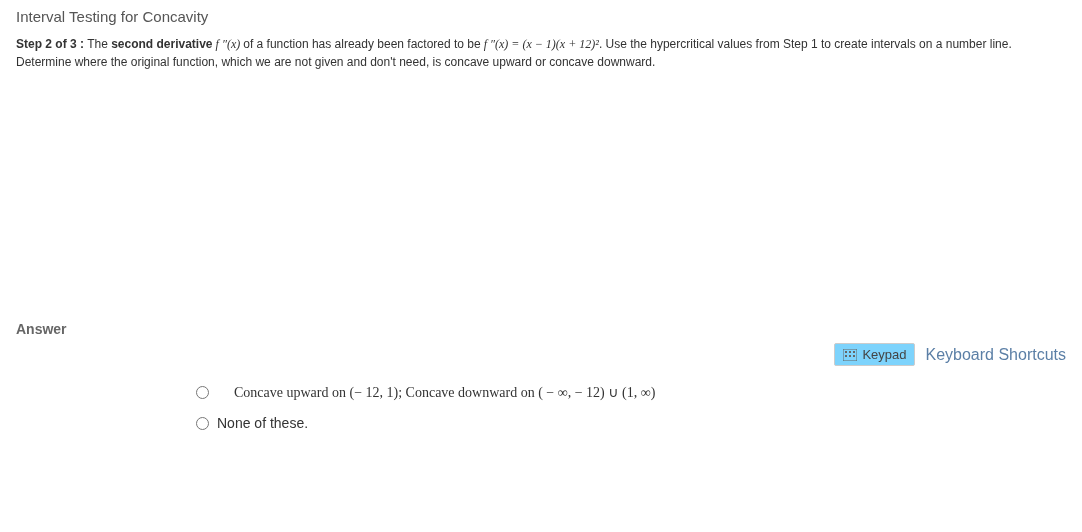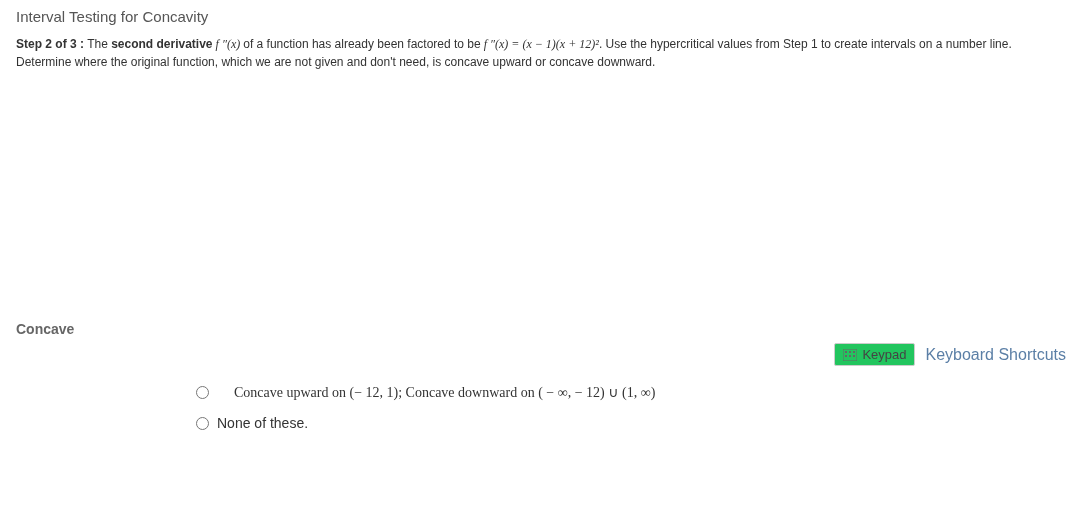--- a/index.html
+++ b/index.html
@@ -56,21 +56,21 @@
       justify-content: flex-end;
       gap: 10px;
       align-items: center;
       margin-bottom: 18px;
     }
     .keypad-btn {
       display: inline-flex;
       align-items: center;
       gap: 5px;
       border: 1px solid #ccc;
-      background: #22c55e;
+      background: #7dd3fc;
       padding: 3px 8px;
       font-size: 13px;
       color: #444;
       cursor: pointer;
       border-radius: 2px;
     }
     .keypad-btn .icon {
       width: 14px;
       height: 12px;
       display: inline-block;
@@ -120,21 +120,21 @@
 
   <div class="title">Interval Testing for Concavity</div>
 
   <div class="instructions">
     <span class="step-label">Step 2 of 3 :</span>
     <span>The </span><span class="bold">second derivative</span><span class="math"> f ″(x) </span><span>of a function has already been factored to be</span><span class="math"> f ″(x) = (x − 1)(x + 12)²</span><span>. Use the hypercritical values from Step 1 to create intervals on a number line.  Determine where the original function, which we are not given and don't need, is concave upward or concave downward.</span>
   </div>
 
   <div class="workspace"></div>
 
-  <div class="answer-header">Concave</div>
+  <div class="answer-header">Answer</div>
 
   <div class="tools">
     <button class="keypad-btn">
       <span class="icon">
         <svg viewBox="0 0 14 12" width="14" height="12">
           <rect x="0" y="0" width="14" height="12" fill="none" stroke="#666" stroke-width="1"></rect>
           <rect x="2" y="2" width="2" height="2" fill="#666"></rect>
           <rect x="6" y="2" width="2" height="2" fill="#666"></rect>
           <rect x="10" y="2" width="2" height="2" fill="#666"></rect>
           <rect x="2" y="6" width="2" height="2" fill="#666"></rect>

